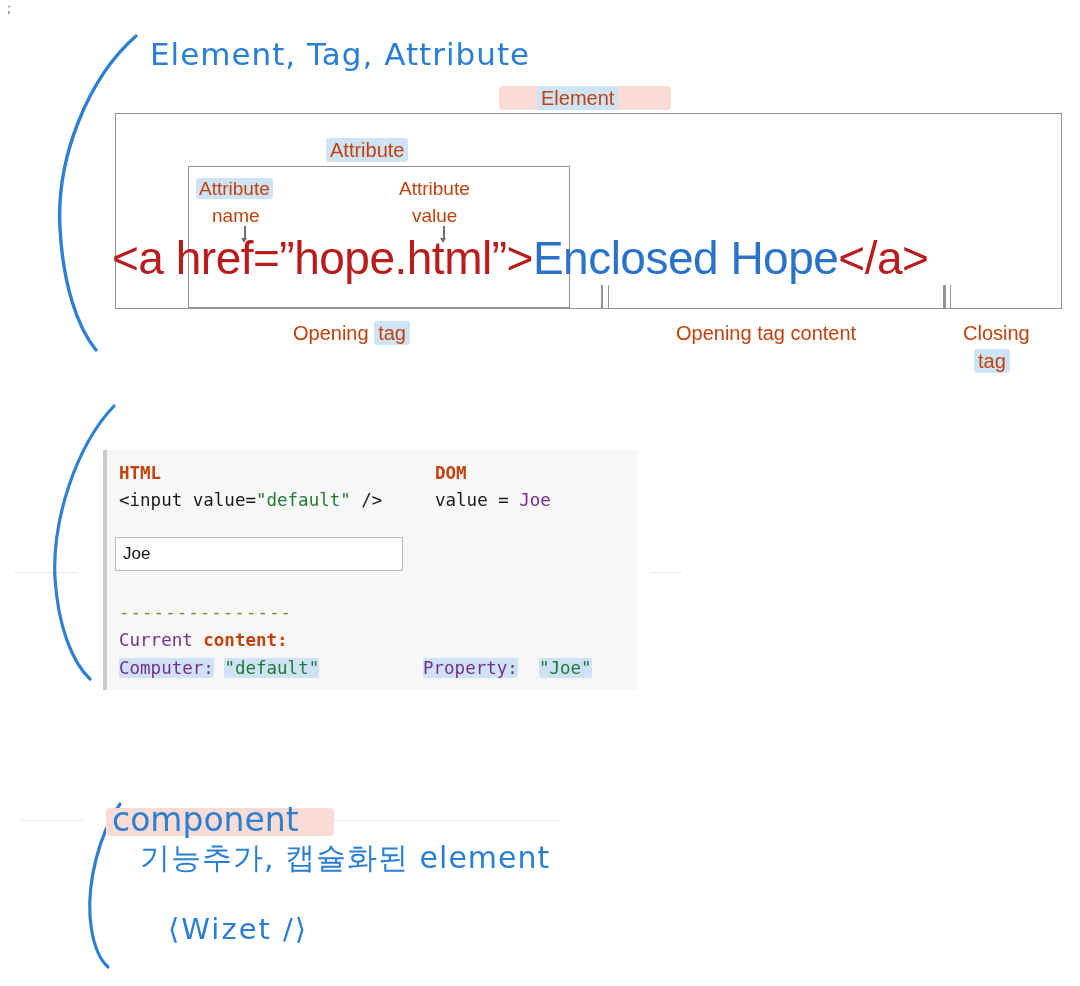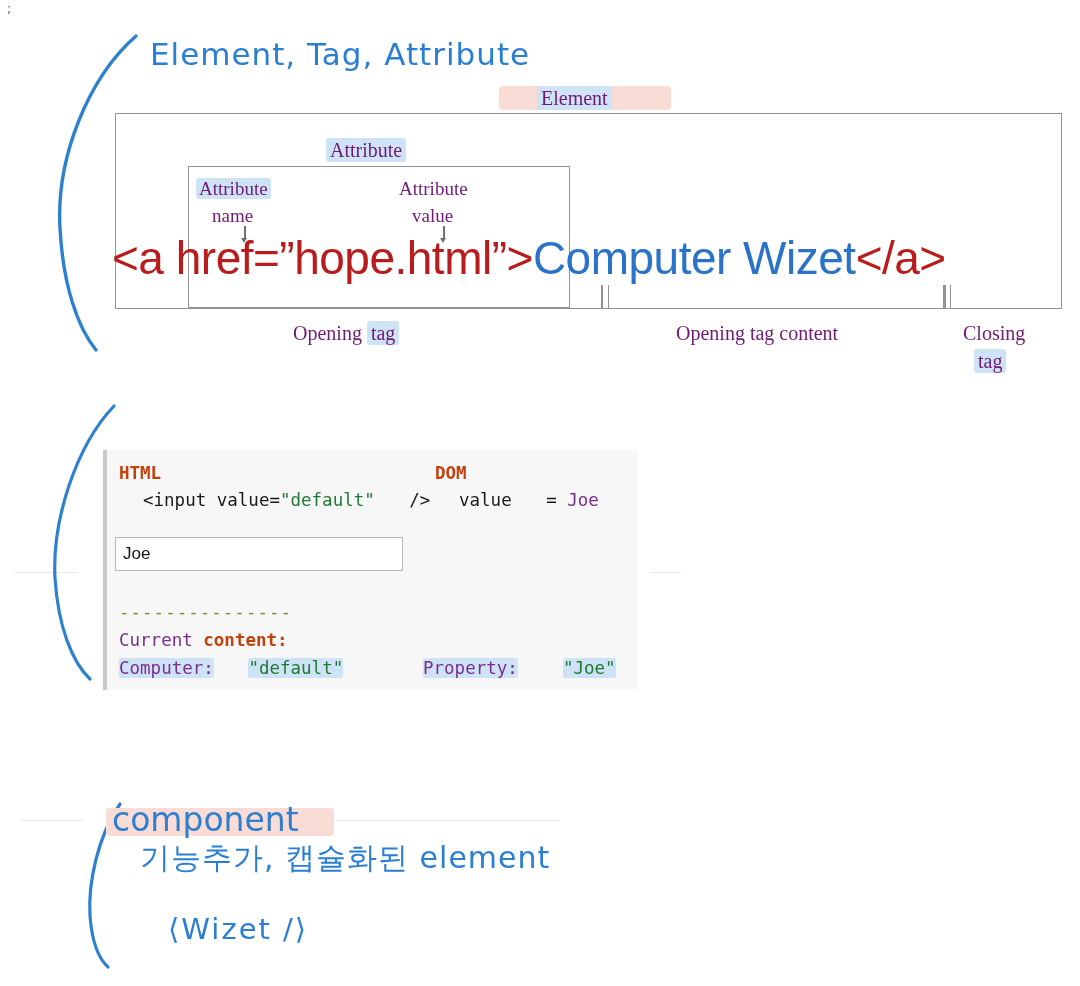--- a/index.html
+++ b/index.html
@@ -65,22 +65,22 @@
 
   .code-line{
     position:absolute;left:112px;top:231px;
     font-family:"Liberation Sans",sans-serif;
     font-size:46px;letter-spacing:-0.5px;white-space:nowrap;z-index:4;
   }
   .c-orange{color:#b91c1c;}
   .c-blue{color:#2b73c8;}
 
   .lbl{
-    position:absolute;font-family:Liberation Serif, serif;
-    font-size:19px;color:#701a75;white-space:nowrap;
+    position:absolute;font-family:Liberation Sans, sans-serif;
+    font-size:19px;color:#c2410c;white-space:nowrap;
   }
   .lbl-20{font-size:20px;}
   .hl-blue{background:#cfe3f7;border-radius:3px;padding:1px 4px;}
   .hl-blue-soft{background:#cfe3f7;border-radius:3px;padding:0px 3px;}
   .hl-pink-el{
     position:absolute;background:#fadcd6;border-radius:4px;
   }
   .arrow-down{position:absolute;width:1.5px;background:#6f6f6f;}
   .arrow-head{
     position:absolute;width:0;height:0;
@@ -91,21 +91,21 @@
   
   #code-panel{
     position:absolute;left:103px;top:450px;width:534px;height:240px;
     background:#f7f7f7;border-left:4px solid #c9c9c9;box-sizing:border-box;
   }
   .mono{
     font-family:"DejaVu Sans Mono","Liberation Mono",monospace;
     font-size:17.5px;white-space:pre;
   }
   .m-bold{font-weight:bold;color:#c2410c;}
-  .m-plain{color:#1a1a1a;margin-left:24px;}
+  .m-plain{color:#1a1a1a;}
   .m-green{color:#217a34;}
   .m-purple{color:#7b2d8e;}
   .m-dash{color:#8a8a2a;letter-spacing:1px;}
   .m-hl{background:#cfe3f7;border-radius:2px;}
 
   .joe-input{
     position:absolute;left:115px;top:537px;width:288px;height:34px;
     background:#ffffff;border:1px solid #b9b9b9;box-sizing:border-box;
     font-family:"Liberation Sans",sans-serif;font-size:17px;color:#111;
     line-height:32px;padding-left:7px;
@@ -157,21 +157,21 @@
     </div>
     <div class="lbl" style="left:212px;top:205px;">name</div>
     <div class="arrow-down" style="left:244px;top:226px;height:13px;"></div>
     <div class="arrow-head" style="left:241px;top:238px;"></div>
 
     <div class="lbl" style="left:399px;top:178px;">Attribute</div>
     <div class="lbl" style="left:412px;top:205px;">value</div>
     <div class="arrow-down" style="left:443px;top:226px;height:13px;"></div>
     <div class="arrow-head" style="left:440px;top:238px;"></div>
 
-    <div class="code-line"><span class="c-orange">&lt;a href=”hope.html”&gt;</span><span class="c-blue">Computer Wizet</span><span class="c-orange">&lt;/a&gt;</span></div>
+    <div class="code-line"><span class="c-orange">&lt;a href=”hope.html”&gt;</span><span class="c-blue">Enclosed Hope</span><span class="c-orange">&lt;/a&gt;</span></div>
 
     <div class="lbl lbl-20" style="left:293px;top:322px;"><span>Opening </span><span class="hl-blue">tag</span></div>
 
     <div class="lbl lbl-20" style="left:676px;top:322px;">Opening tag content</div>
 
     <div class="lbl lbl-20" style="left:963px;top:322px;">Closing</div>
     <div class="lbl lbl-20" style="left:974px;top:350px;"><span class="hl-blue">tag</span></div>
   </div>
 
   <svg class="brace" style="left:46px;top:400px;" width="80" height="285" viewBox="0 0 80 285">

